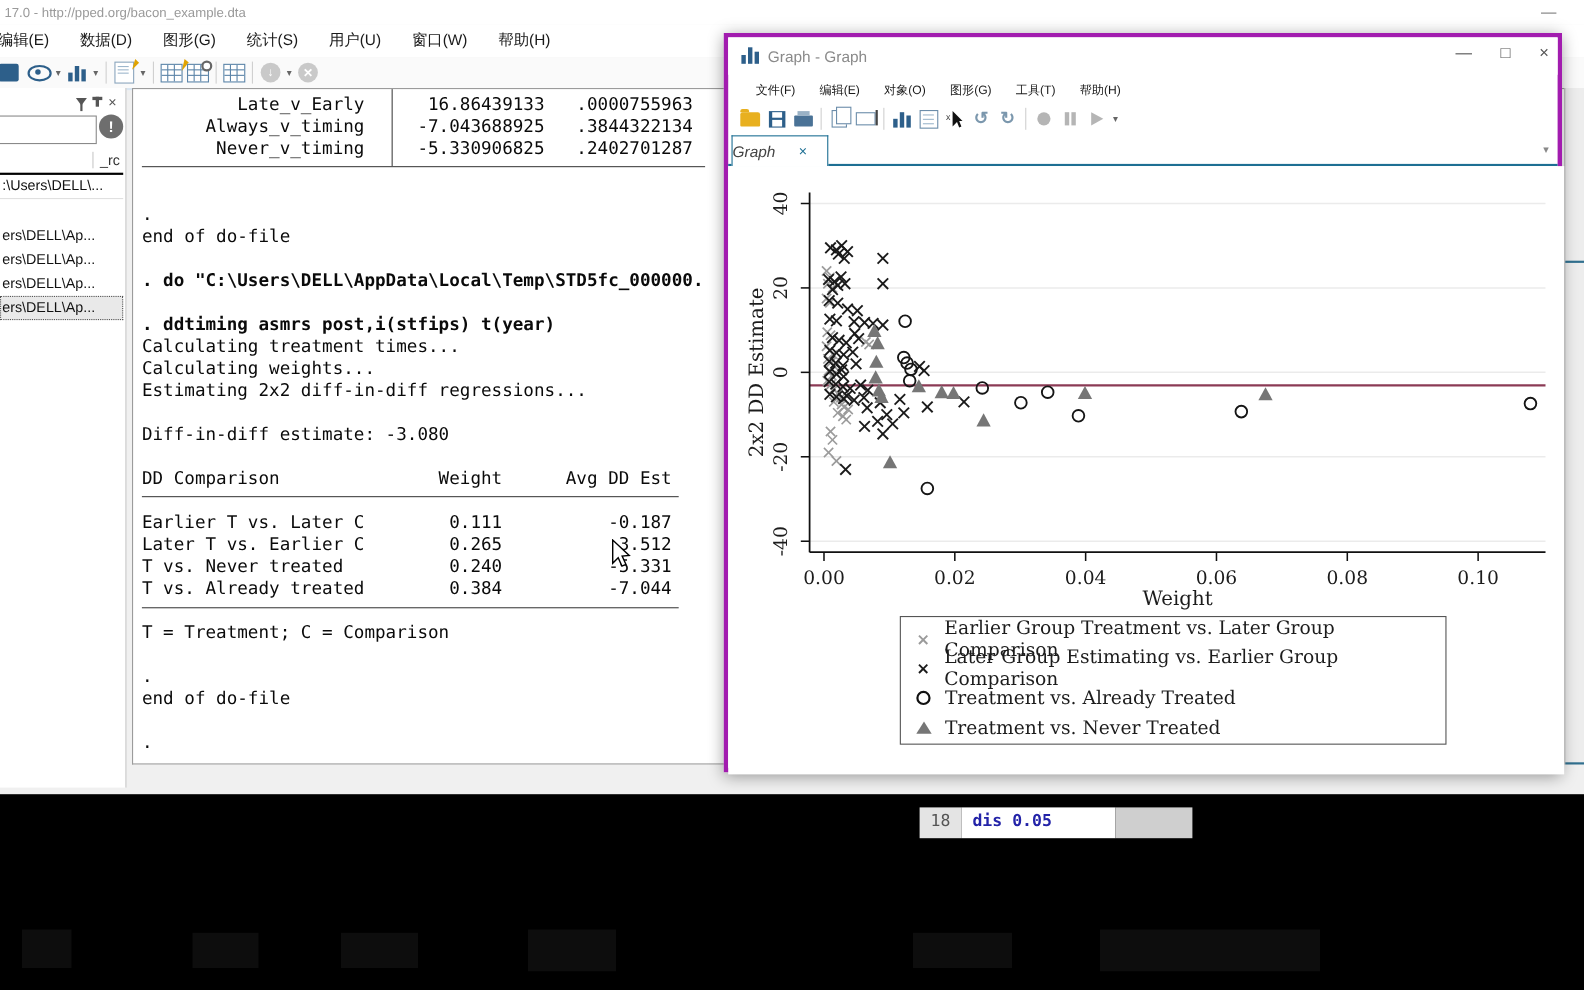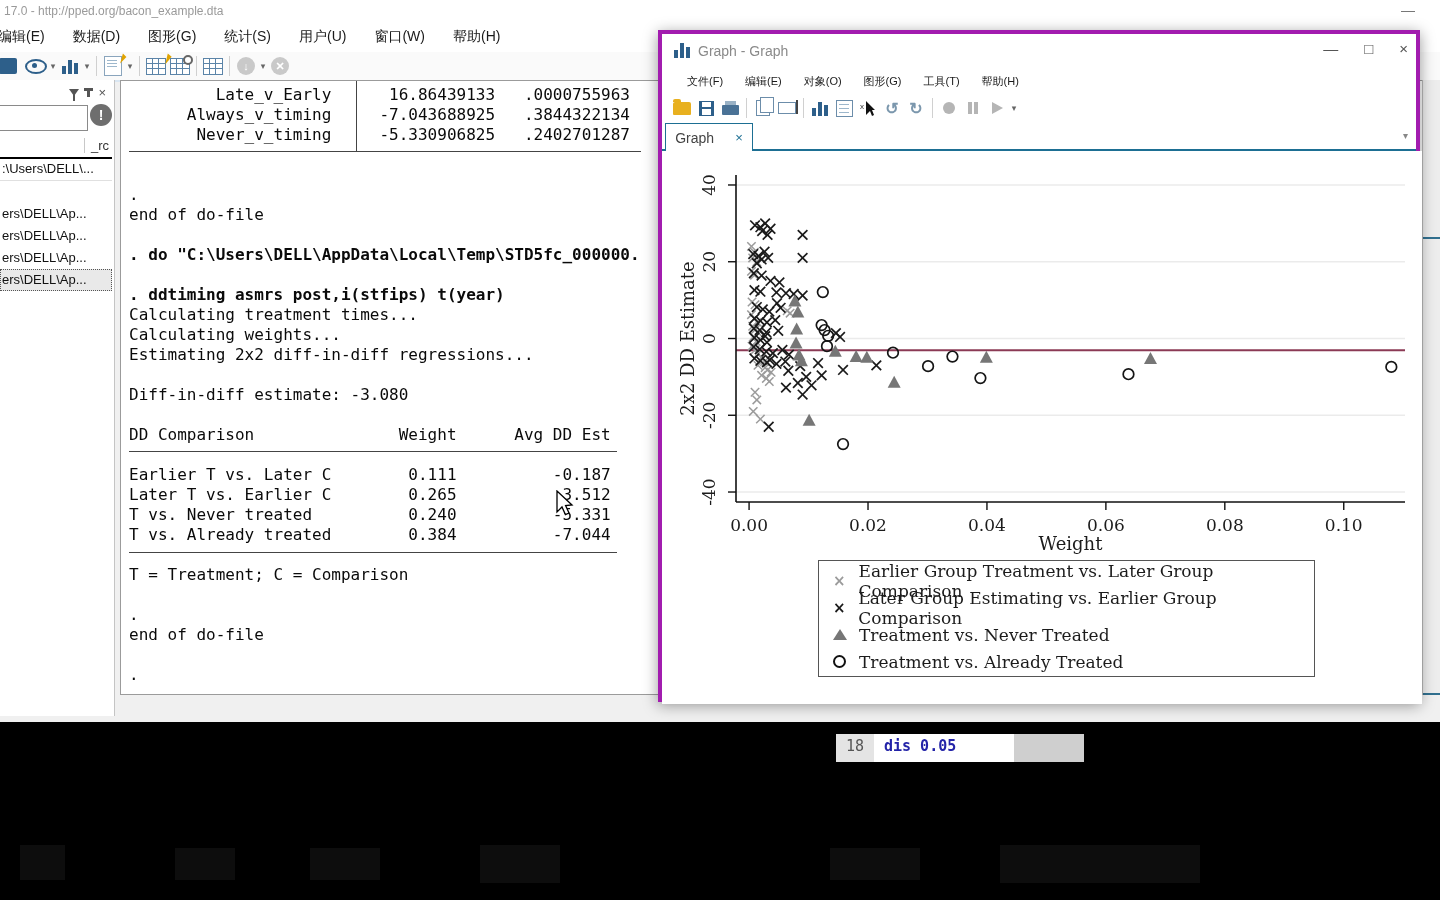--- a/index.html
+++ b/index.html
@@ -90,21 +90,21 @@
   .ic-list{width:15px;height:15px;border:1px solid #6c8daa;background:
     linear-gradient(#9db7cc 0 0) 2px 3px/10px 1px no-repeat,
     linear-gradient(#9db7cc 0 0) 2px 7px/10px 1px no-repeat,
     linear-gradient(#9db7cc 0 0) 2px 11px/10px 1px no-repeat,#fff;}
   .ic-undo{color:#7b97ad;font-size:16px;font-weight:bold;}
   .ic-rec{width:12px;height:12px;border-radius:50%;background:#b5b5b5;}
   .ic-pause{width:10px;height:12px;border-left:4px solid #b5b5b5;border-right:4px solid #b5b5b5;box-sizing:border-box;}
   .ic-play{width:0;height:0;border-left:11px solid #b5b5b5;border-top:6px solid transparent;border-bottom:6px solid transparent;}
   .g-tabbar{position:absolute;left:0;top:88px;width:100%;height:29px;border-bottom:2px solid #1d6f93;box-sizing:border-box;}
   .g-tab{position:absolute;left:3px;top:1px;width:86px;height:27px;background:#fff;border:1px solid #1d6f93;border-bottom:none;
-         display:flex;align-items:center;justify-content:center;gap:21px;font-size:14px;color:#444;}
+         display:flex;align-items:center;gap:21px;font-size:14px;color:#444;font-style:italic;}
   .g-tab .x{color:#1d6f93;font-size:13px;}
   .g-tabcaret{position:absolute;right:8px;top:8px;color:#888;font-size:10px;}
   .g-plotarea{position:absolute;left:0;top:117px;width:760px;height:553px;background:#fff;}
   
   .legend{position:absolute;left:818px;top:560px;width:497px;height:117px;background:#fff;border:1px solid #555;
           box-sizing:border-box;padding:6px 0 0 14px;font-family:"DejaVu Serif","Liberation Serif",serif;font-size:17px;color:#1c1c1c;}
   .lg-row{display:flex;align-items:center;height:27px;}
   .lg-mark{width:26px;display:flex;align-items:center;justify-content:flex-start;}
   .mk-x{font-family:"DejaVu Sans",sans-serif;font-weight:bold;font-size:15px;}
   .mk-tri{width:0;height:0;border-left:7px solid transparent;border-right:7px solid transparent;border-bottom:11px solid #767676;}
@@ -569,29 +569,29 @@
         <span>Earlier Group Treatment vs. Later Group Comparison</span>
       </div>
       <div class="lg-row">
         <span class="lg-mark">
           <span class="mk-x" style="color: rgb(26, 26, 26);">×</span>
         </span>
         <span>Later Group Estimating vs. Earlier Group Comparison</span>
       </div>
       <div class="lg-row">
         <span class="lg-mark">
-          <span class="mk-tri"></span>
-        </span>
-        <span>Treatment vs. Never Treated</span>
+          <span class="mk-circ"></span>
+        </span>
+        <span>Treatment vs. Already Treated</span>
       </div>
       <div class="lg-row">
         <span class="lg-mark">
-          <span class="mk-circ"></span>
-        </span>
-        <span>Treatment vs. Already Treated</span>
+          <span class="mk-tri"></span>
+        </span>
+        <span>Treatment vs. Never Treated</span>
       </div>
     </div>
 
   <svg class="cursor" style="left:556px;top:490px;" width="20" height="28">
     <polygon points="1,1 1,22 6,17 9.4,24.6 13,23 9.6,15.5 16,15" fill="#fff" stroke="#000" stroke-width="1.3"></polygon>
   </svg>
 
   <div class="tb-ghost" style="left:20px;top:845px;width:45px;height:35px;"></div>
   <div class="tb-ghost" style="left:175px;top:848px;width:60px;height:32px;"></div>
   <div class="tb-ghost" style="left:310px;top:848px;width:70px;height:32px;"></div>

